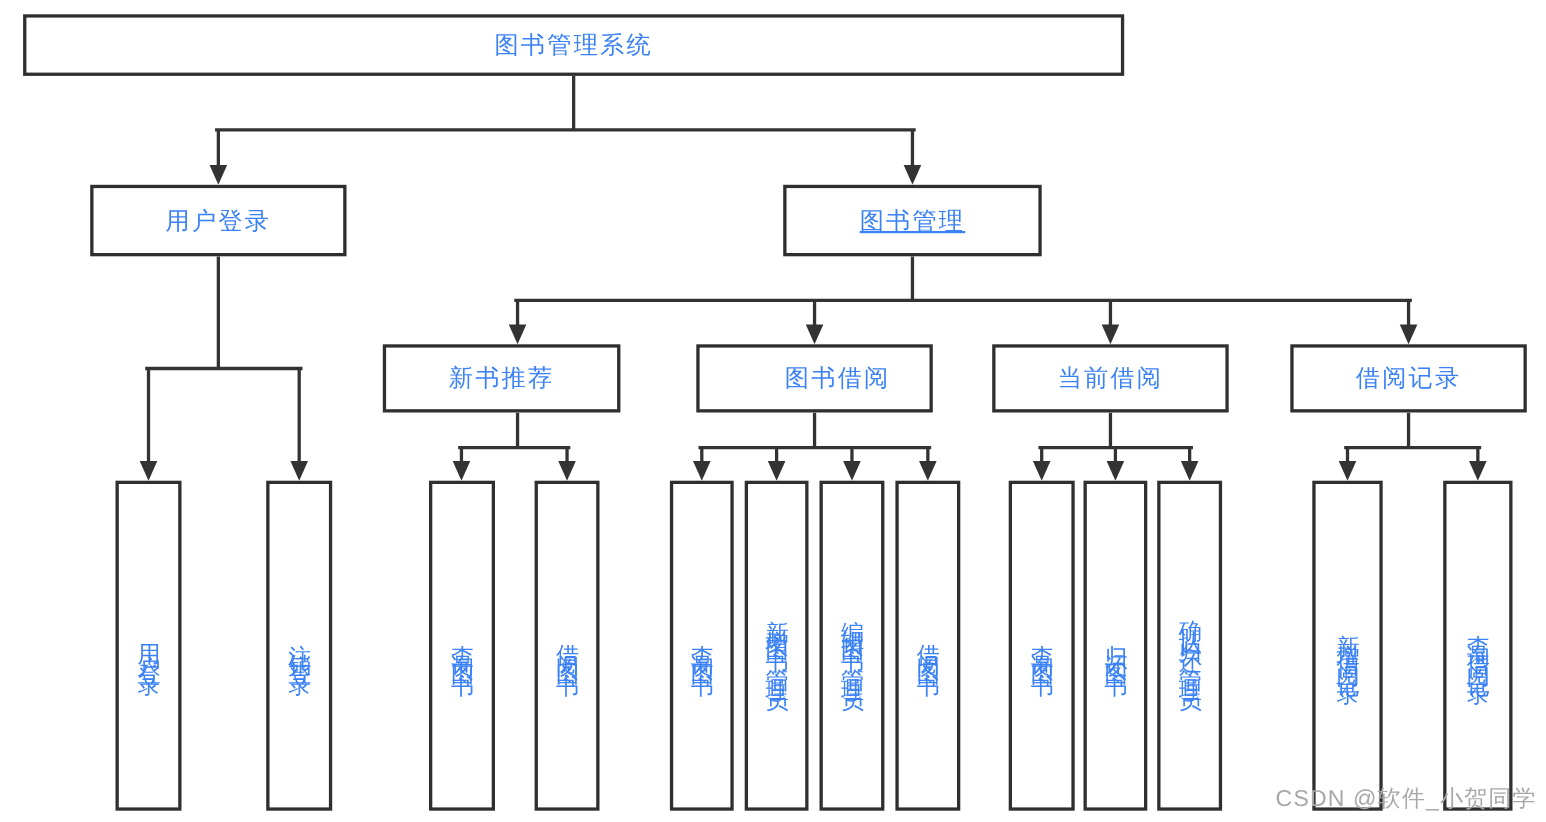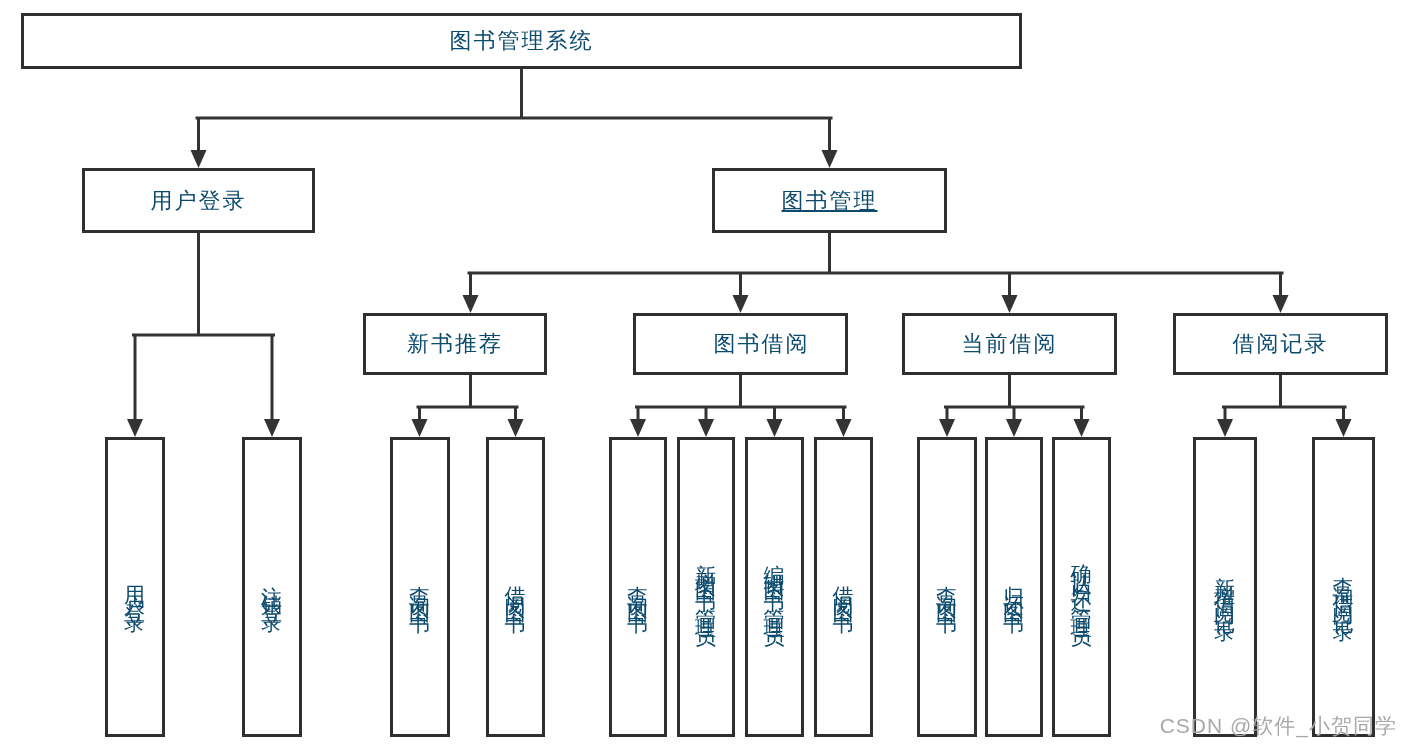--- a/index.html
+++ b/index.html
@@ -13,21 +13,21 @@
   #connectors{
     position:absolute;left:0;top:0;width:1405px;height:747px;
     pointer-events:none;
   }
   .box{
     position:absolute;
     box-sizing:border-box;
     background:#ffffff;
     border:3px solid #2f2f2f;
     display:flex;align-items:center;justify-content:center;
-    color:#0c4a6e;
+    color:#3b82f6;
     font-size:22px;
     letter-spacing:2px;
     z-index:2;
   }
   .vbox{font-size:21px;letter-spacing:0;}
   .vbox .vtext{
     writing-mode:vertical-rl;
     text-orientation:mixed;
     letter-spacing:9px;
     line-height:1;
@@ -118,21 +118,21 @@
     <span>图书管理系统</span>
   </div>
 
   <div class="box" style="left:82px;top:168px;width:233px;height:65px;">
     <span>用户登录</span>
   </div>
   <div class="box" style="left:712px;top:168px;width:235px;height:65px;text-decoration:underline;">
     <span>图书管理</span>
   </div>
 
-  <div class="box" style="left:363px;top:313px;width:184px;height:62px;">
+  <div class="box" style="left:348px;top:313px;width:216px;height:62px;">
     <span>新书推荐</span>
   </div>
   <div class="box" style="left:633px;top:313px;width:215px;height:62px;padding-left:42px;">
     <span>图书借阅</span>
   </div>
   <div class="box" style="left:902px;top:313px;width:215px;height:62px;">
     <span>当前借阅</span>
   </div>
   <div class="box" style="left:1173px;top:313px;width:215px;height:62px;">
     <span>借阅记录</span>

